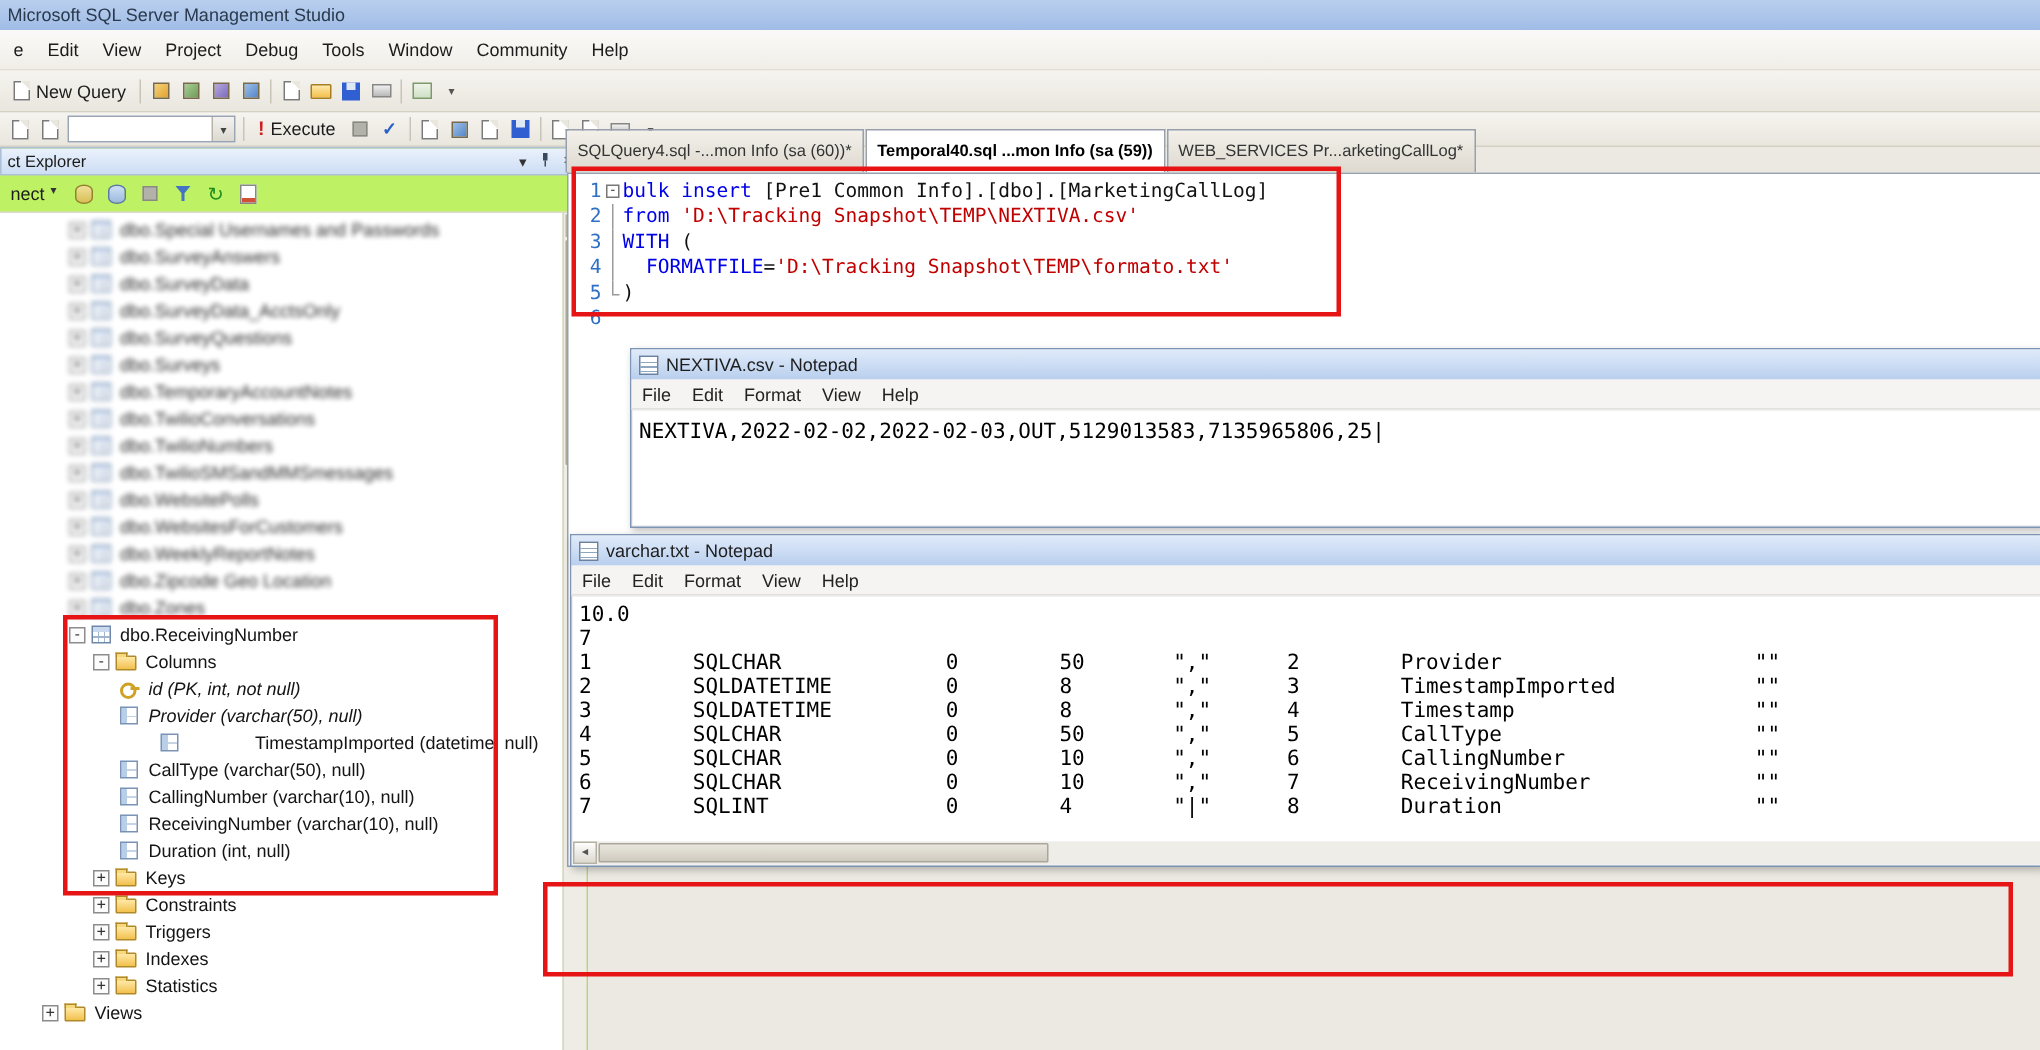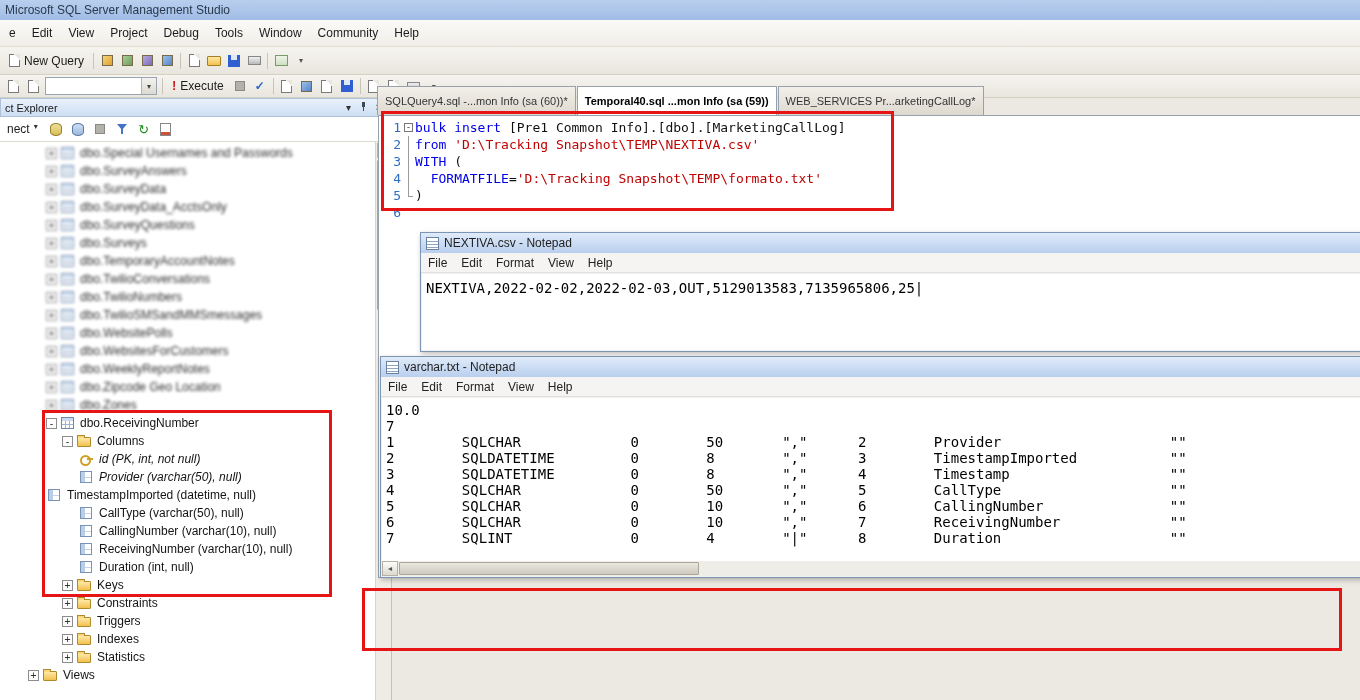--- a/index.html
+++ b/index.html
@@ -41,21 +41,21 @@
   .g-db2{background:linear-gradient(#cfe0f4,#9cb9dd);border-color:#5a7aa6}
   .g-funnel{position:relative;width:12px;height:12px}
   .g-funnel::before{content:"";position:absolute;left:1px;top:1px;border-left:5px solid transparent;border-right:5px solid transparent;border-top:6px solid #4472c4}
   .g-funnel::after{content:"";position:absolute;left:5px;top:6px;width:2px;height:5px;background:#4472c4}
   .g-refresh{color:#1f8f1f;font-size:13px;line-height:1}
   .g-script{width:11px;height:13px;background:#fff;border:1px solid #888;box-shadow:inset 0 -3px 0 #d05038}
   .mini-arrow{font-size:8px;color:#333}
   .tb-overflow{font-size:8px;color:#555}
 
   
-  .object-explorer{position:absolute;left:0;top:98px;width:392px;bottom:0;background:#ffffff;border-right:1px solid #c5c1b6}
+  .object-explorer{position:absolute;left:0;top:98px;width:392px;bottom:0;background:#bef264;border-right:1px solid #c5c1b6}
   .oe-header{position:absolute;left:0;top:0;right:0;height:19px;background:linear-gradient(#eaf1fc,#cddef4);border:1px solid #aebfd8;display:flex;align-items:center;padding:0 4px;font-size:11px;color:#1a1a1a}
   .oe-hspace{flex:1}
   .oeh-icon{width:15px;text-align:center;color:#333;font-size:10px}
   .pin-glyph{display:inline-block;width:9px;height:11px;position:relative}
   .pin-glyph::before{content:"";position:absolute;left:3px;top:1px;width:3px;height:5px;background:#3a4a5c}
   .pin-glyph::after{content:"";position:absolute;left:4px;top:6px;width:1px;height:4px;background:#3a4a5c}
   .oe-toolbar{position:absolute;left:0;top:19px;right:0;height:25px;display:flex;align-items:center;gap:2px;padding-left:1px;border-bottom:1px solid #ddd9cf}
   .oe-tree{position:absolute;left:0;top:44px;right:16px;bottom:0;background:#fff;overflow:hidden;padding-top:2px}
   .oe-vscroll{position:absolute;top:44px;right:0;width:16px;bottom:0;background:#eeece5;border-left:1px solid #d8d4ca}
   .sb-up{display:block;width:14px;height:15px;margin:1px auto 0;background:linear-gradient(#fdfdfb,#dcd9cf);border:1px solid #b5b1a5;font-size:7px;text-align:center;line-height:14px;color:#555}
@@ -342,21 +342,21 @@
           <span class="tlabel">Columns</span>
         </div>
         <div class="tree-row" style="padding-left: 80px; font-style: italic;">
           <span class="ticon icon-key"></span>
           <span class="tlabel">id (PK, int, not null)</span>
         </div>
         <div class="tree-row" style="padding-left: 80px; font-style: italic;">
           <span class="ticon icon-column"></span>
           <span class="tlabel">Provider (varchar(50), null)</span>
         </div>
-        <div class="tree-row" style="padding-left: 48px;">
+        <div class="tree-row" style="padding-left: 107px; gap: 44px;">
           <span class="ticon icon-column"></span>
           <span class="tlabel">TimestampImported (datetime, null)</span>
         </div>
         <div class="tree-row" style="padding-left: 80px;">
           <span class="ticon icon-column"></span>
           <span class="tlabel">CallType (varchar(50), null)</span>
         </div>
         <div class="tree-row" style="padding-left: 80px;">
           <span class="ticon icon-column"></span>
           <span class="tlabel">CallingNumber (varchar(10), null)</span>

